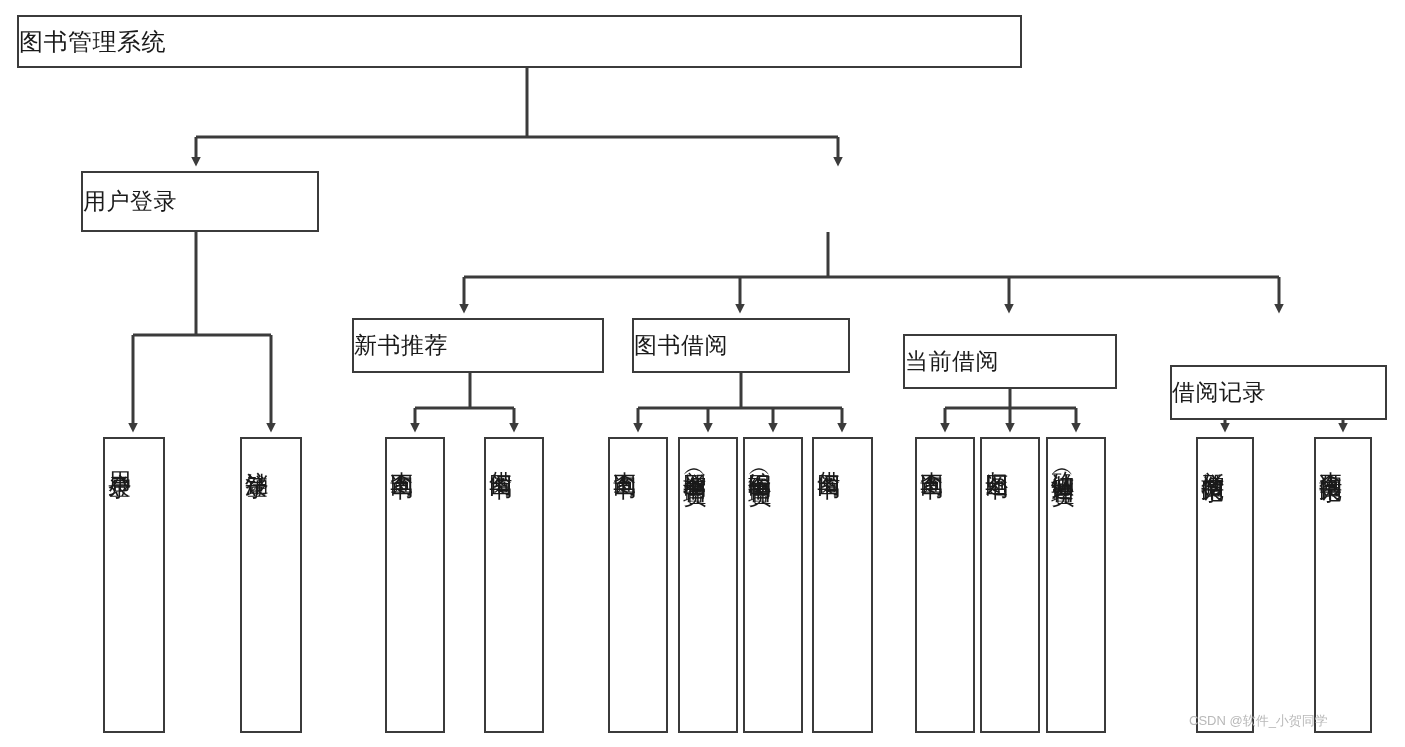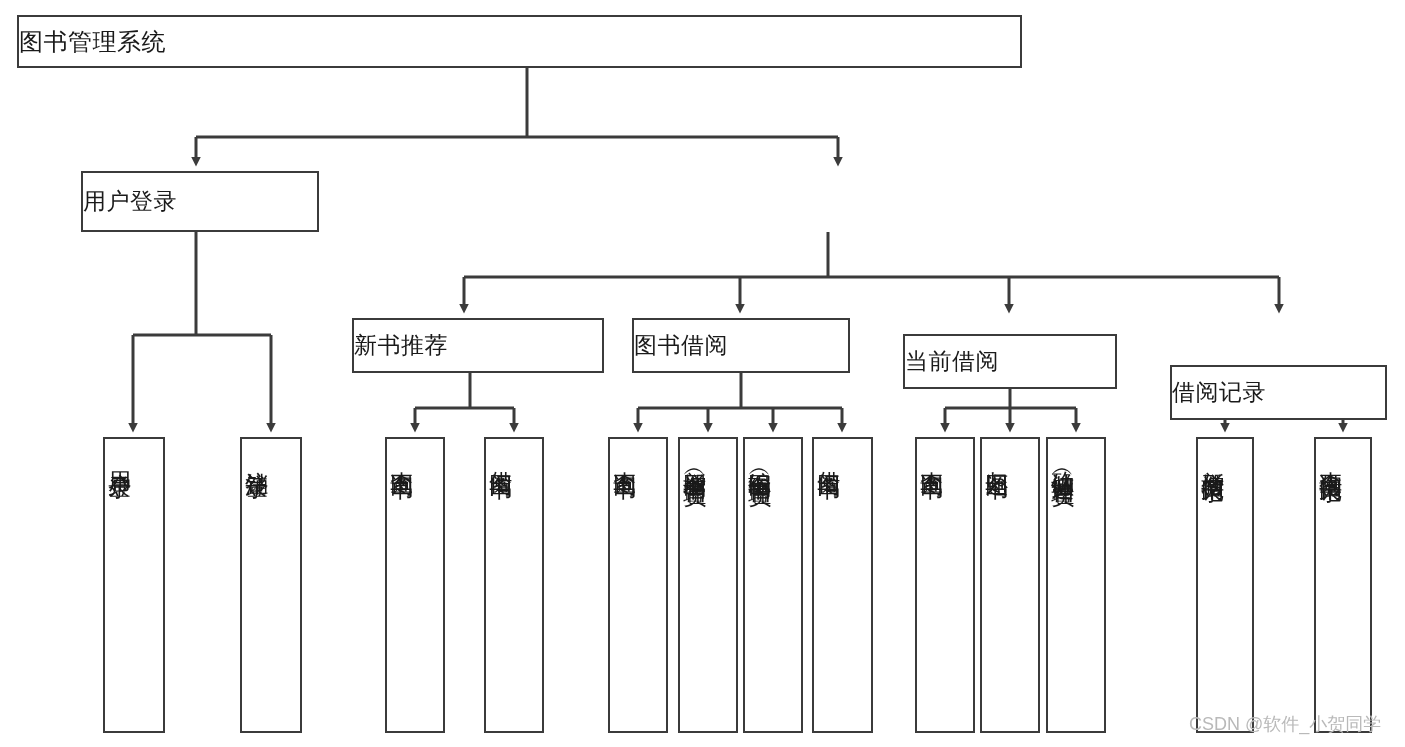--- a/index.html
+++ b/index.html
@@ -57,21 +57,21 @@
     text-orientation: upright;
     font-size: 23px;
     line-height: 1.32;
     letter-spacing: 2px;
     white-space: nowrap;
   }
   .watermark {
     position: absolute;
     left: 1189px;
     top: 712px;
-    font-size: 18px;
+    font-size: 13px;
     color: #b9b9b9;
     white-space: nowrap;
     z-index: 5;
     font-family: "Liberation Sans", "DejaVu Sans", sans-serif;
   }
 </style>
 </head>
 <body>
 
 <div id="canvas">

